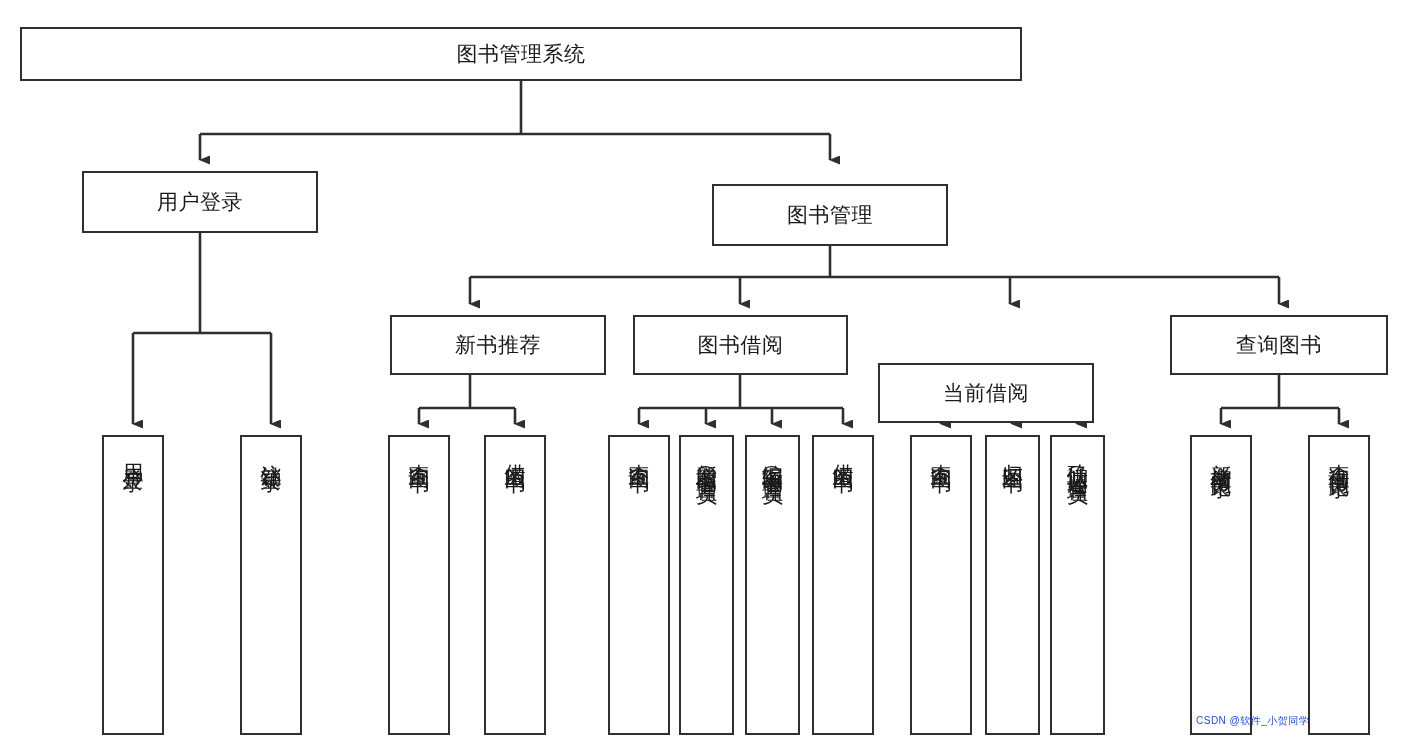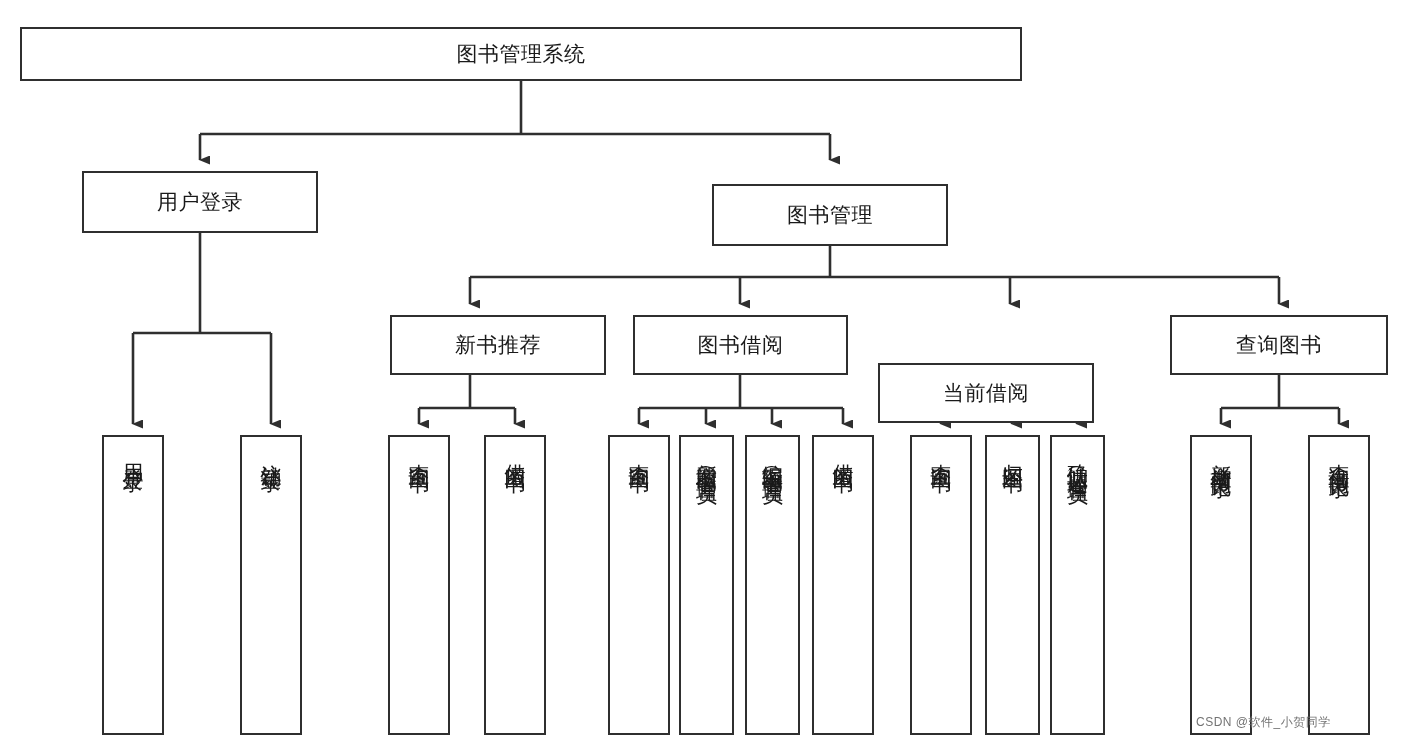--- a/index.html
+++ b/index.html
@@ -60,22 +60,22 @@
   .node.vert .node-label {
     writing-mode: vertical-rl;
     text-orientation: upright;
     font-size: 21px;
     line-height: 1.15;
     letter-spacing: 3px;
     white-space: pre;
   }
   .watermark {
     position: absolute;
-    color: #737373;
-    font-size: 12px;
+    color: #1d4ed8;
+    font-size: 10px;
     letter-spacing: 0.5px;
     white-space: nowrap;
     z-index: 5;
     user-select: none;
   }
 </style>
 </head>
 <body>
 
 <div id="diagram-root">

